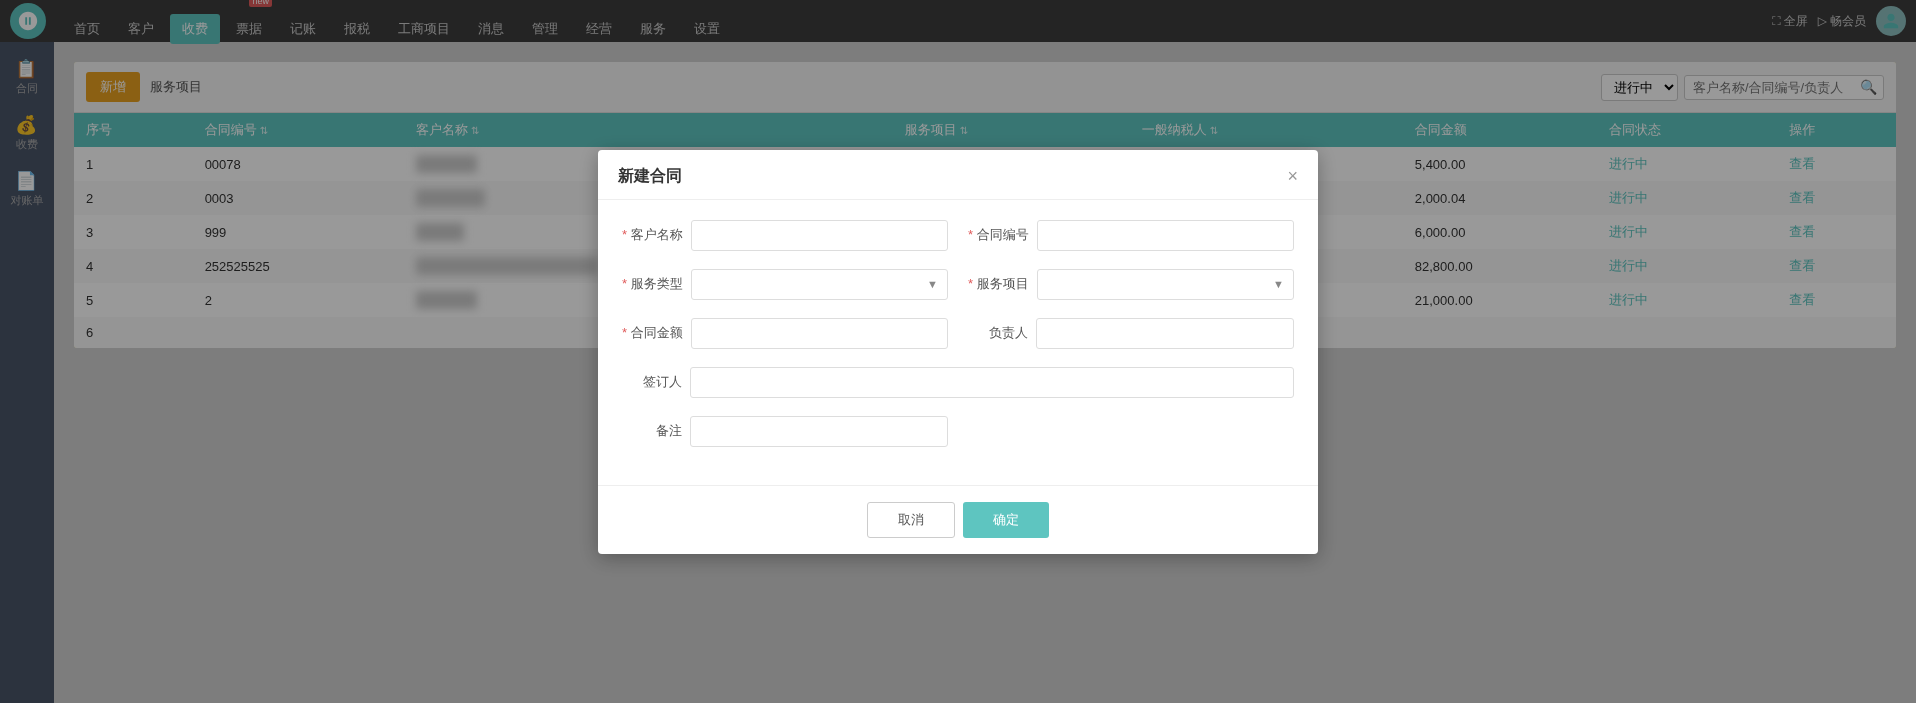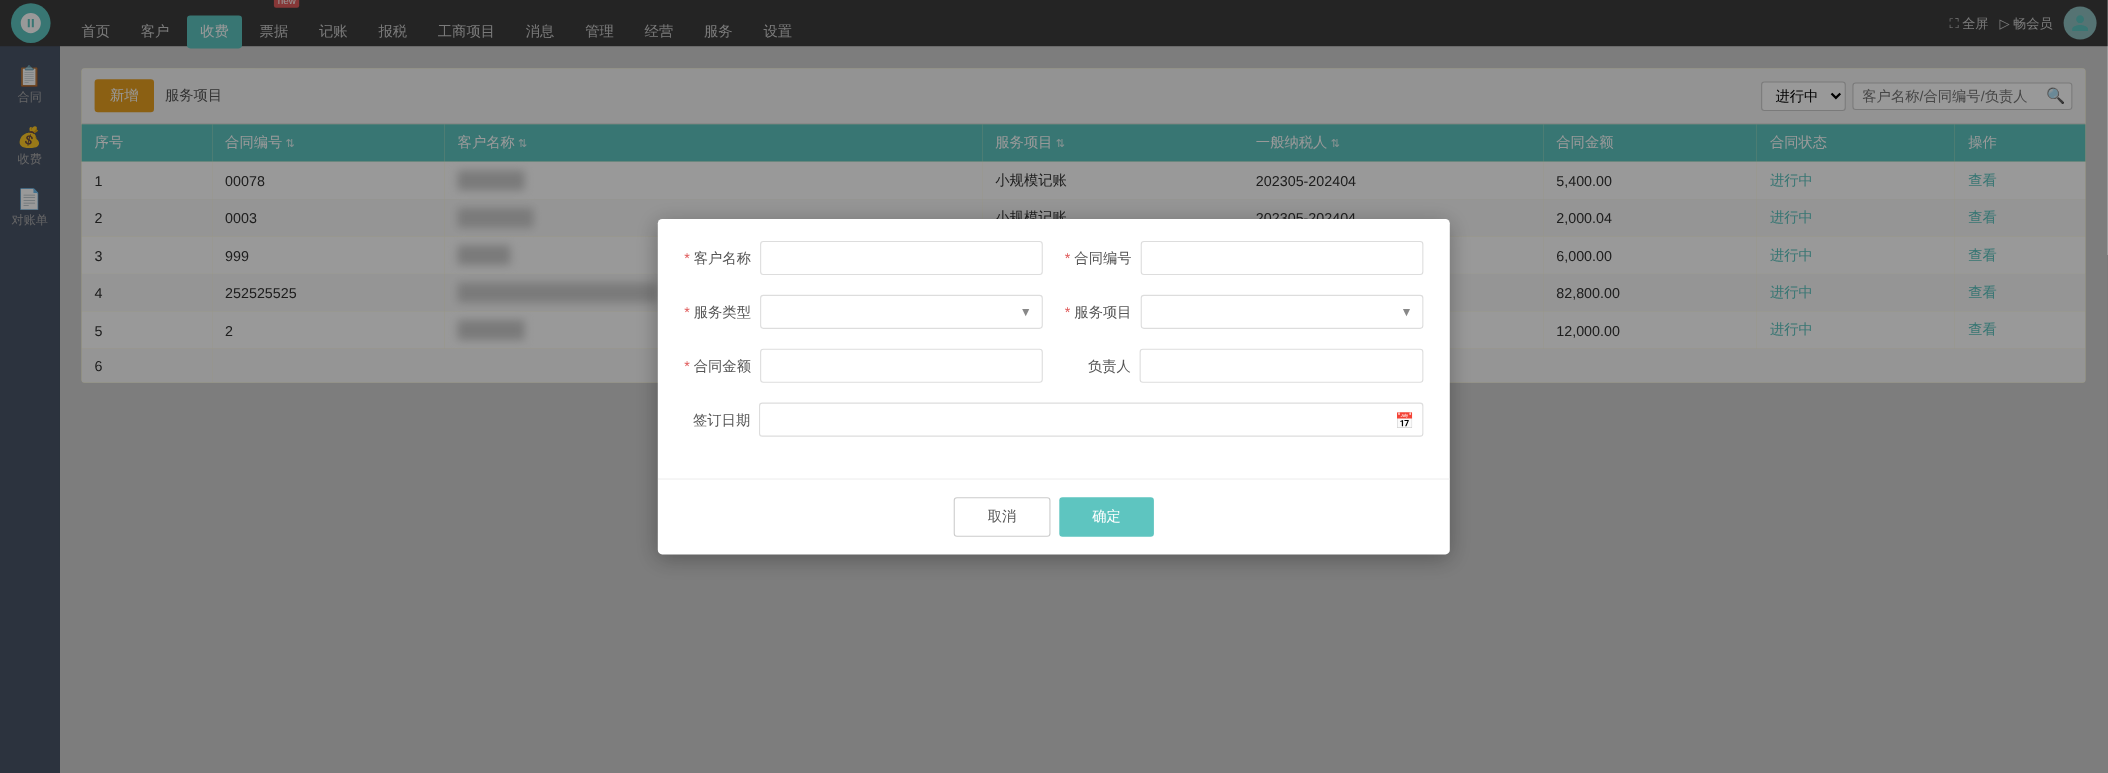--- a/index.html
+++ b/index.html
@@ -311,35 +311,39 @@
           <td>82,800.00</td>
           <td><span class="status-badge-running">进行中</span></td>
           <td><span class="action-link">查看</span></td>
         </tr>
         <tr>
           <td>5</td>
           <td>2</td>
           <td><span class="blurred-text">客户名称D</span></td>
           <td>小规模记账</td>
           <td>202303-202402</td>
-          <td>12,000.00</td>
+          <td>21,000.00</td>
           <td><span class="status-badge-running">进行中</span></td>
           <td><span class="action-link">查看</span></td>
         </tr>
         <tr>
           <td>6</td>
           <td colspan="7"></td>
         </tr>
       </tbody>
     </table>
   </div>
 </div>
 
 <div class="overlay">
   <div class="dialog">
+    <div class="dialog-header">
+      <span>新建合同</span>
+      <button class="dialog-close">×</button>
+    </div>
     <div class="dialog-body">
 
       <div class="form-row">
         <div class="form-field">
           <label class="form-label required">客户名称</label>
           <input type="text" class="form-input" placeholder="" style="">
         </div>
         <div class="form-field">
           <label class="form-label required">合同编号</label>
           <input type="text" class="form-input" placeholder="" style="">
@@ -373,27 +377,31 @@
           <input type="text" class="form-input" style="">
         </div>
         <div class="form-field">
           <label class="form-label">负责人</label>
           <input type="text" class="form-input" style="">
         </div>
       </div>
 
       <div class="form-row">
         <div class="form-field">
-          <label class="form-label">签订日期</label>
-          <div class="date-input-wrapper">
-            <input type="text" style="">
-            <span class="date-icon">📅</span>
-          </div>
-        </div>
-      </div>
-
+          <label class="form-label">签订人</label>
+          <input type="text" class="form-input" style="">
+        </div>
+      </div>
+
+      <div class="form-row">
+        <div class="form-field">
+          <label class="form-label">备注</label>
+          <input type="text" class="form-input" style="width: 100%;">
+        </div>
+        <div class="form-field"></div>
+      </div>
     </div>
     <div class="dialog-footer">
       <button class="btn-cancel">取消</button>
       <button class="btn-confirm">确定</button>
     </div>
   </div>
 </div>
 
 </body></html>

